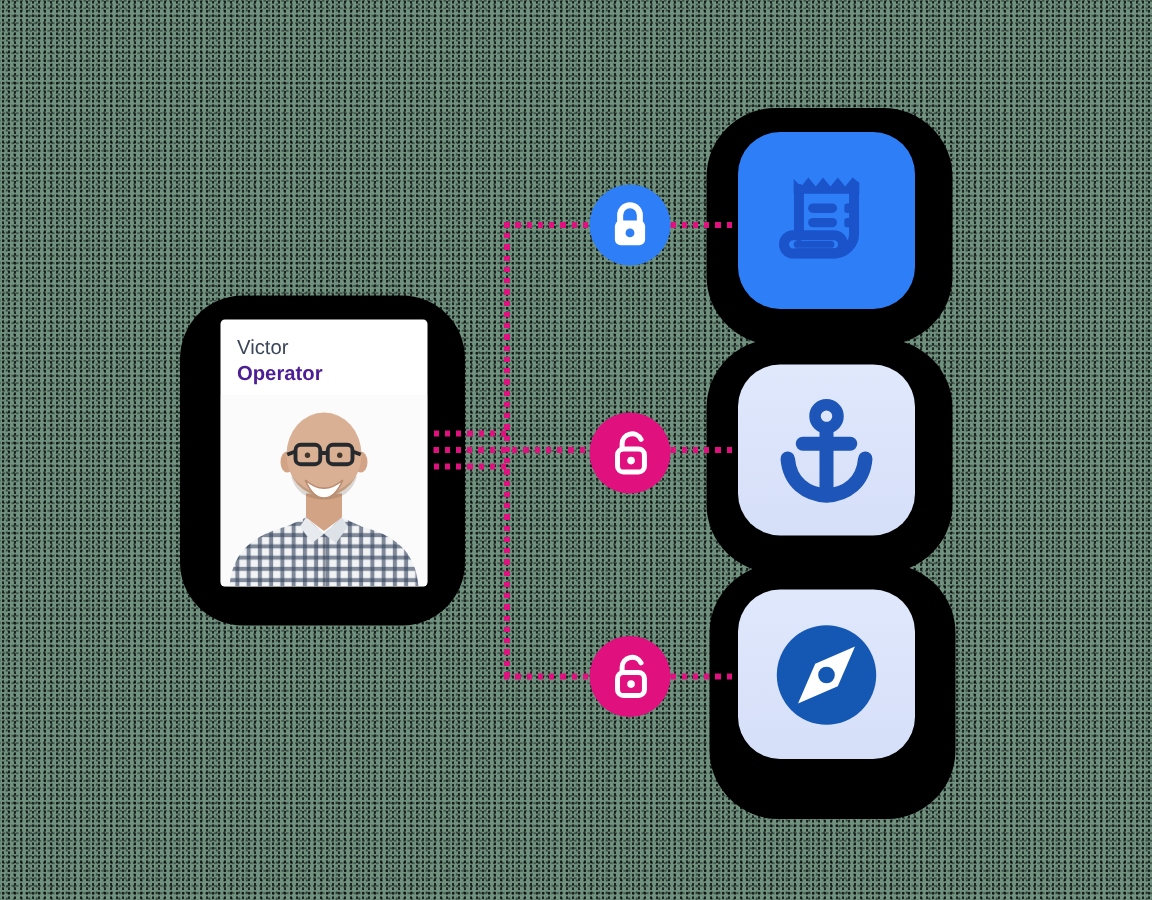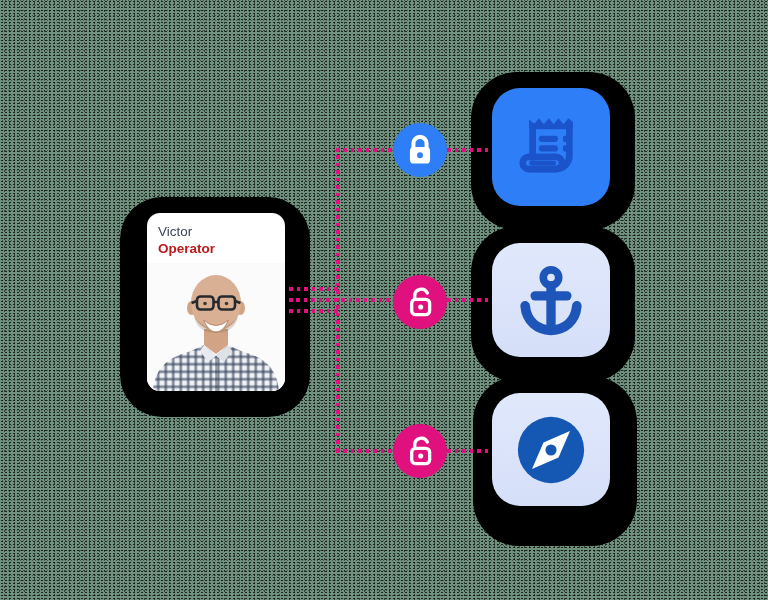--- a/index.html
+++ b/index.html
@@ -17,26 +17,26 @@
   }
   
   .shadow{background:#000;position:absolute;}
   .card-shadow{left:120px;top:197px;width:190px;height:220px;border-radius:42px;}
   .tile-shadow-1{left:471px;top:72px;width:164px;height:158px;border-radius:46px;}
   .tile-shadow-2{left:471px;top:226px;width:164px;height:156px;border-radius:46px;}
   .tile-shadow-3{left:473px;top:376px;width:164px;height:170px;border-radius:46px;}
   
   .card{
     left:147px;top:213px;width:138px;height:178px;
-    background:#ffffff;border-radius:13px;overflow:hidden;
+    background:#ffffff;border-radius:3px;overflow:hidden;
     position:absolute;z-index:3;
   }
   .card .names{padding:11px 0 0 11px;line-height:1.25;}
   .card .first{font-size:13.5px;color:#3c4659;font-weight:400;}
-  .card .role{font-size:13.5px;color:#b91c1c;font-weight:700;}
+  .card .role{font-size:13.5px;color:#4c1d95;font-weight:700;}
   .card svg{position:absolute;left:0;bottom:0;display:block;}
   
   .dots-h{position:absolute;height:4px;z-index:4;
     background-image:repeating-linear-gradient(90deg,#e0107f 0 3.5px,transparent 3.5px 7.5px);}
   .dots-v{position:absolute;width:4px;z-index:4;
     background-image:repeating-linear-gradient(180deg,#e0107f 0 3.5px,transparent 3.5px 7.5px);}
   .trunk{left:336px;top:148px;height:305px;}
   .h-top-a{left:336px;top:148px;width:57px;}
   .h-top-b{left:447px;top:148px;width:45px;}
   .row-a{left:289px;top:287px;width:51px;}

